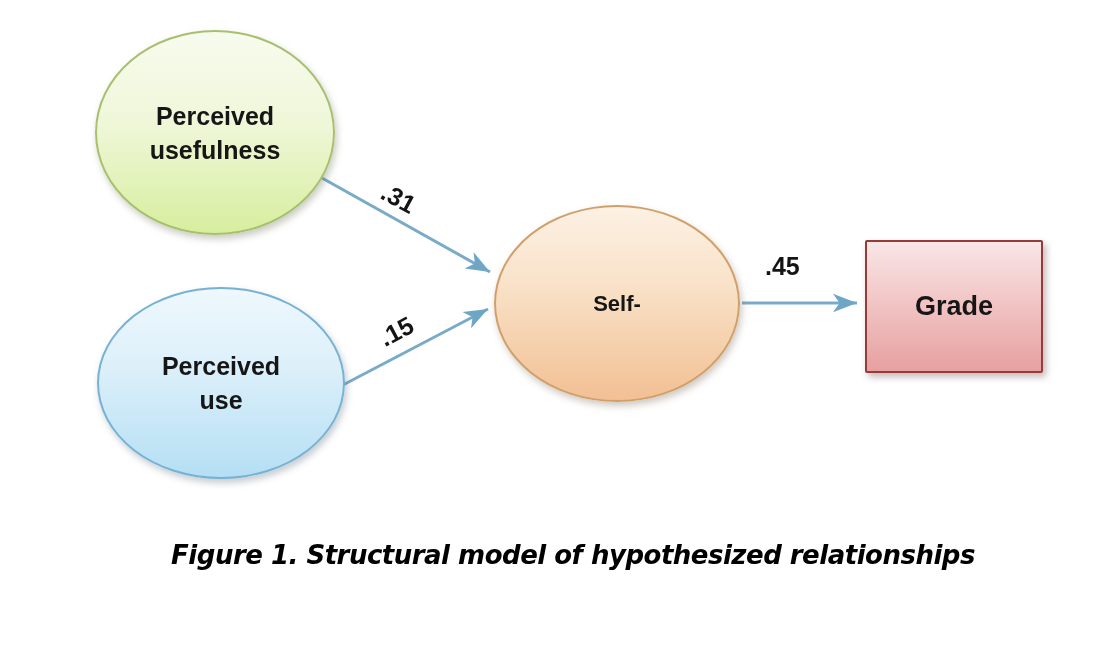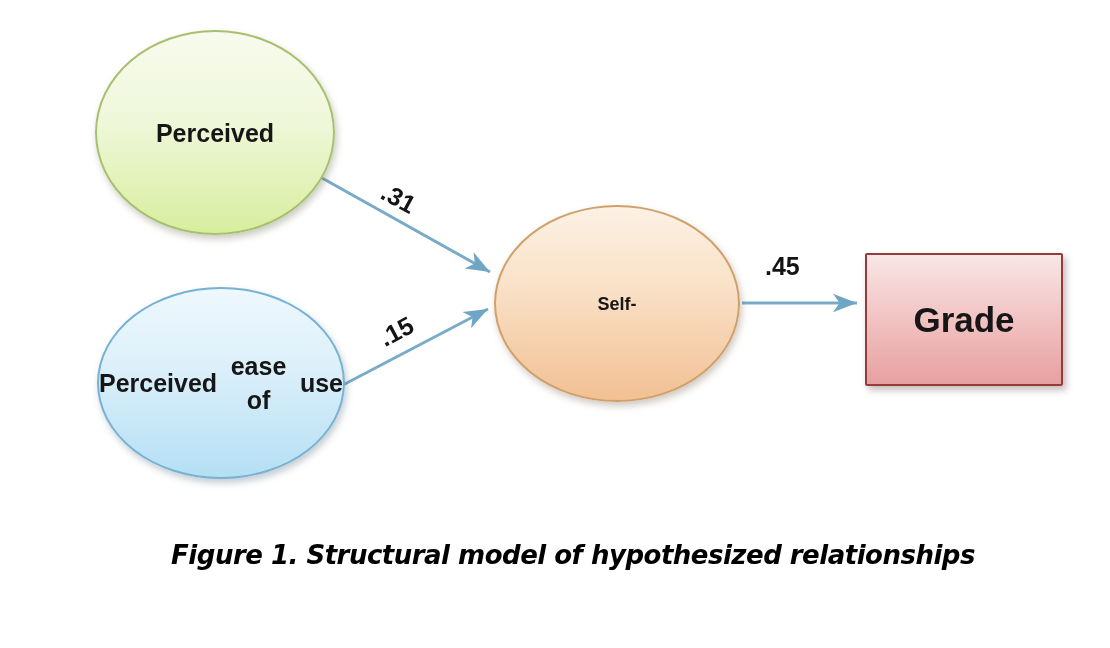--- a/index.html
+++ b/index.html
@@ -9,60 +9,58 @@
     height: 648px;
     background: #ffffff;
     overflow: hidden;
     font-family: "Liberation Sans", sans-serif;
   }
   #arrow-layer { position: absolute; left: 0; top: 0; }
 
   .node {
     position: absolute;
     display: flex;
-    flex-direction: row;
+    flex-direction: column;
     align-items: center;
     justify-content: center;
     font-weight: bold;
     color: #161616;
     text-align: center;
     box-sizing: border-box;
-    gap: 6px;
   }
   .ellipse { border-radius: 50%; }
 
   #node-usefulness {
     left: 95px; top: 30px; width: 240px; height: 205px;
     font-size: 25px; line-height: 34px;
     background: linear-gradient(to bottom, #f7fbee 0%, #eff7d9 45%, #d7ee9e 100%);
     border: 2px solid #a9bf70;
     box-shadow: 2px 4px 7px rgba(100, 110, 80, 0.35);
   }
   #node-ease {
     left: 97px; top: 287px; width: 248px; height: 192px;
     font-size: 25px; line-height: 34px;
     background: linear-gradient(to bottom, #eef8fd 0%, #ddf0fa 40%, #b5dff4 100%);
     border: 2px solid #77b1d3;
     box-shadow: 2px 4px 7px rgba(90, 110, 125, 0.35);
   }
   #node-self {
     left: 494px; top: 205px; width: 246px; height: 197px;
-    font-size: 18px; line-height: 36px;
+    font-size: 22px; line-height: 36px;
     background: linear-gradient(to bottom, #fcf1e4 0%, #f9e2c8 40%, #f2c094 100%);
     border: 2px solid #d0a06b;
     box-shadow: 2px 4px 7px rgba(120, 100, 80, 0.35);
   }
   #node-grade {
-    left: 865px; top: 240px; width: 198px; height: 133px;
-    font-size: 35px;
+    left: 865px; top: 240px; width: 178px; height: 133px;
+    font-size: 27px;
     border-radius: 2px;
     background: linear-gradient(to bottom, #f9e6e6 0%, #f2c6c6 45%, #e7a0a0 100%);
     border: 2px solid #943c3a;
     box-shadow: 3px 4px 7px rgba(110, 80, 80, 0.4);
-    margin-top: 13px;
   }
 
   .edge-label {
     position: absolute;
     font-size: 25px;
     font-weight: 600;
     color: #141414;
     white-space: nowrap;
   }
   #edge-label-31 { left: 381px; top: 184px; transform: rotate(28deg); }
@@ -92,25 +90,25 @@
         <path d="M0,0.4 L8,3.5 L0,6.6 L2.2,3.5 Z" fill="#6fa6c6"></path>
       </marker>
     </defs>
     <line x1="322" y1="178" x2="490" y2="272" stroke="#79abc9" stroke-width="3" marker-end="url(#arrowhead)"></line>
     <line x1="341" y1="386" x2="488" y2="309" stroke="#79abc9" stroke-width="3" marker-end="url(#arrowhead)"></line>
     <line x1="742" y1="303" x2="857" y2="303" stroke="#79abc9" stroke-width="3" marker-end="url(#arrowhead)"></line>
   </svg>
 
   <div class="node ellipse" id="node-usefulness">
     <span>Perceived</span>
+    <span>usefulness</span>
   </div>
 
   <div class="node ellipse" id="node-ease">
     <span>Perceived</span>
-    <span>ease of</span>
     <span>use</span>
   </div>
 
   <div class="node ellipse" id="node-self">
     <span>Self-</span>
   </div>
 
   <div class="node" id="node-grade">
     <span>Grade</span>
   </div>

